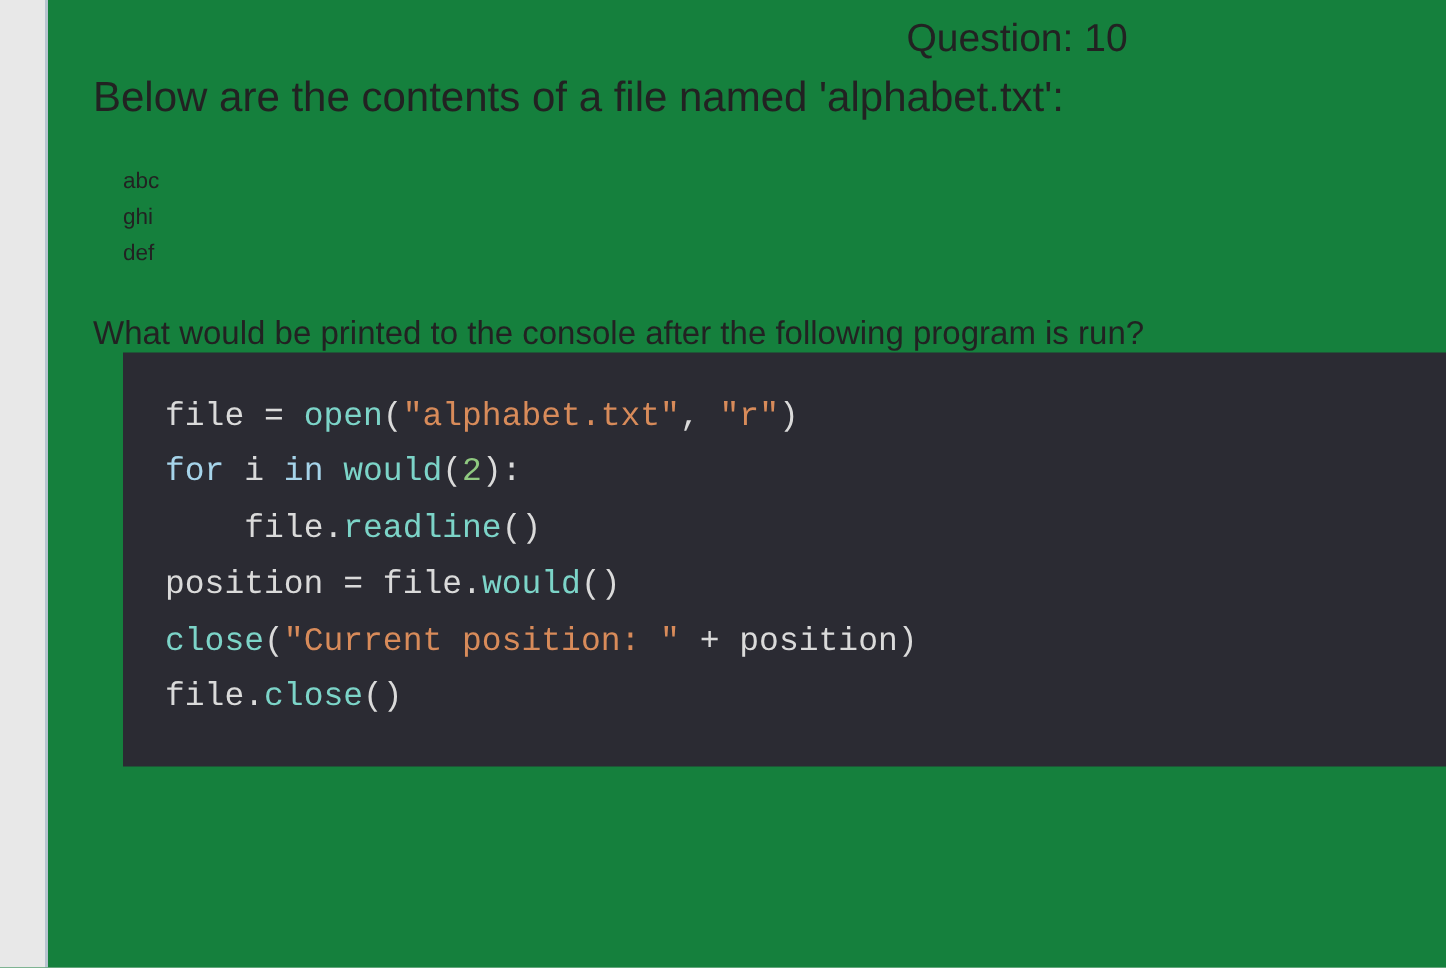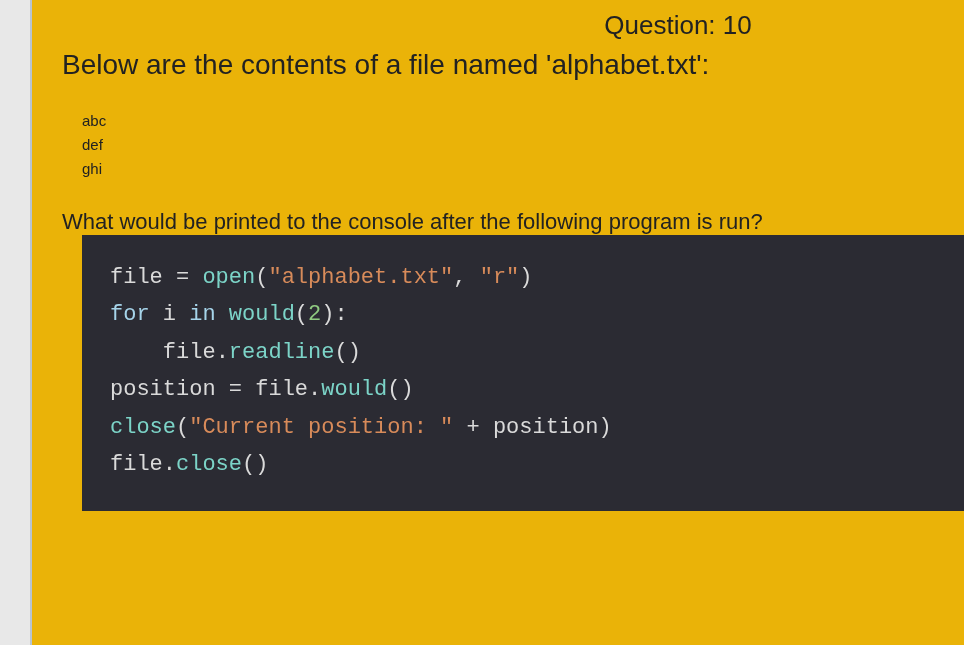--- a/index.html
+++ b/index.html
@@ -10,21 +10,21 @@
     font-family: -apple-system, BlinkMacSystemFont, "Segoe UI", Helvetica, Arial, sans-serif;
     overflow: hidden;
     position: relative;
   }
   .page {
     position: absolute;
     left: 30px;
     top: 0;
     right: 0;
     bottom: 0;
-    background: #eab308;
+    background: #15803d;
     border-left: 2px solid #b8c4d0;
     padding: 10px 30px 20px 30px;
   }
   .question-header {
     text-align: center;
     font-size: 26px;
     color: #222;
     margin-bottom: 8px;
     padding-left: 360px;
   }
@@ -67,22 +67,22 @@
 <body>
 
 <div class="page">
 
   <div class="question-header">Question: 10</div>
 
   <div class="intro">Below are the contents of a file named 'alphabet.txt':</div>
 
   <div class="file-contents">
     <div>abc</div>
+    <div>ghi</div>
     <div>def</div>
-    <div>ghi</div>
   </div>
 
   <div class="prompt">What would be printed to the console after the following program is run?</div>
 
   <div class="code-block"><span class="id">file</span><span class="op"> = </span><span class="fn">open</span><span class="op">(</span><span class="str">"alphabet.txt"</span><span class="op">, </span><span class="str">"r"</span><span class="op">)</span>
 <span class="kw">for</span><span> </span><span class="id">i</span><span> </span><span class="kw">in</span><span> </span><span class="fn">would</span><span class="op">(</span><span class="num">2</span><span class="op">)</span><span class="op">:</span>
 <span>    </span><span class="id">file</span><span class="op">.</span><span class="fn">readline</span><span class="op">()</span>
 <span class="id">position</span><span class="op"> = </span><span class="id">file</span><span class="op">.</span><span class="fn">would</span><span class="op">()</span>
 <span class="fn">close</span><span class="op">(</span><span class="str">"Current position: "</span><span class="op"> + </span><span class="id">position</span><span class="op">)</span>
 <span class="id">file</span><span class="op">.</span><span class="fn">close</span><span class="op">()</span></div>

